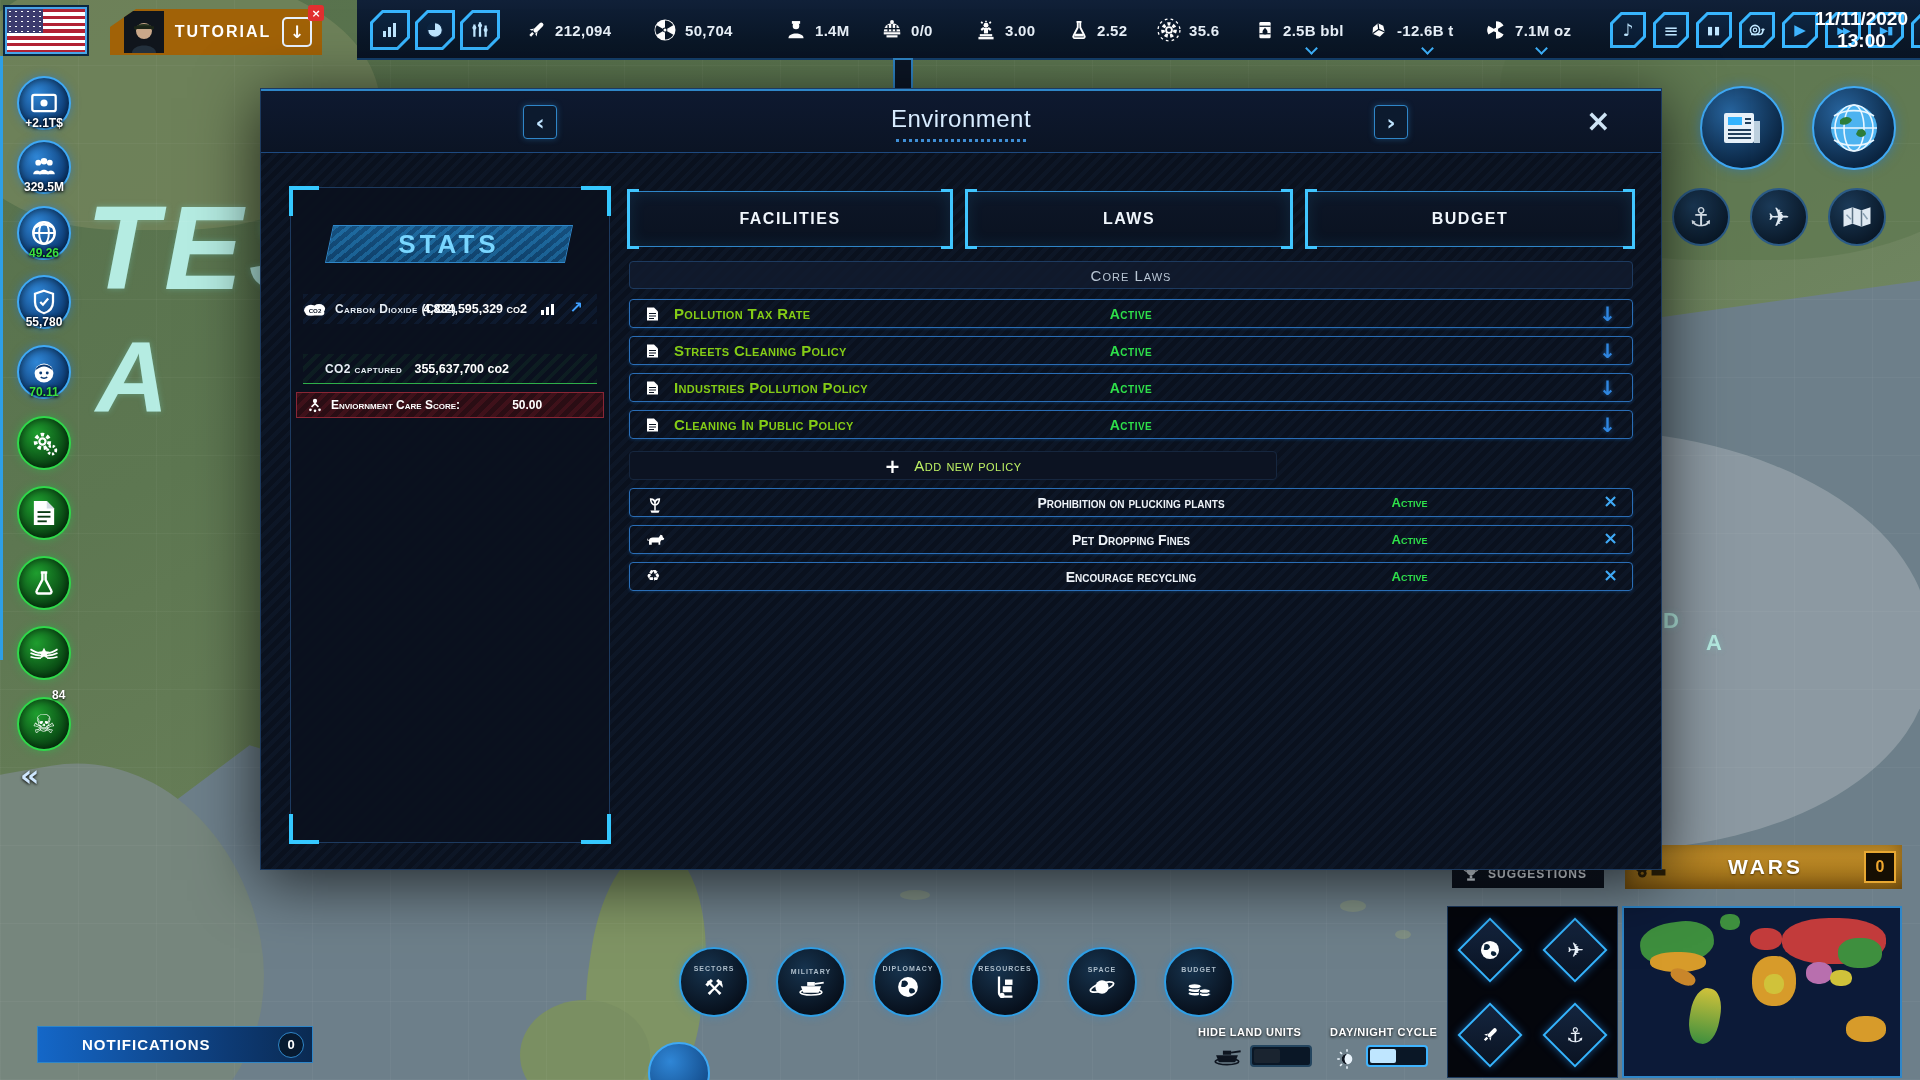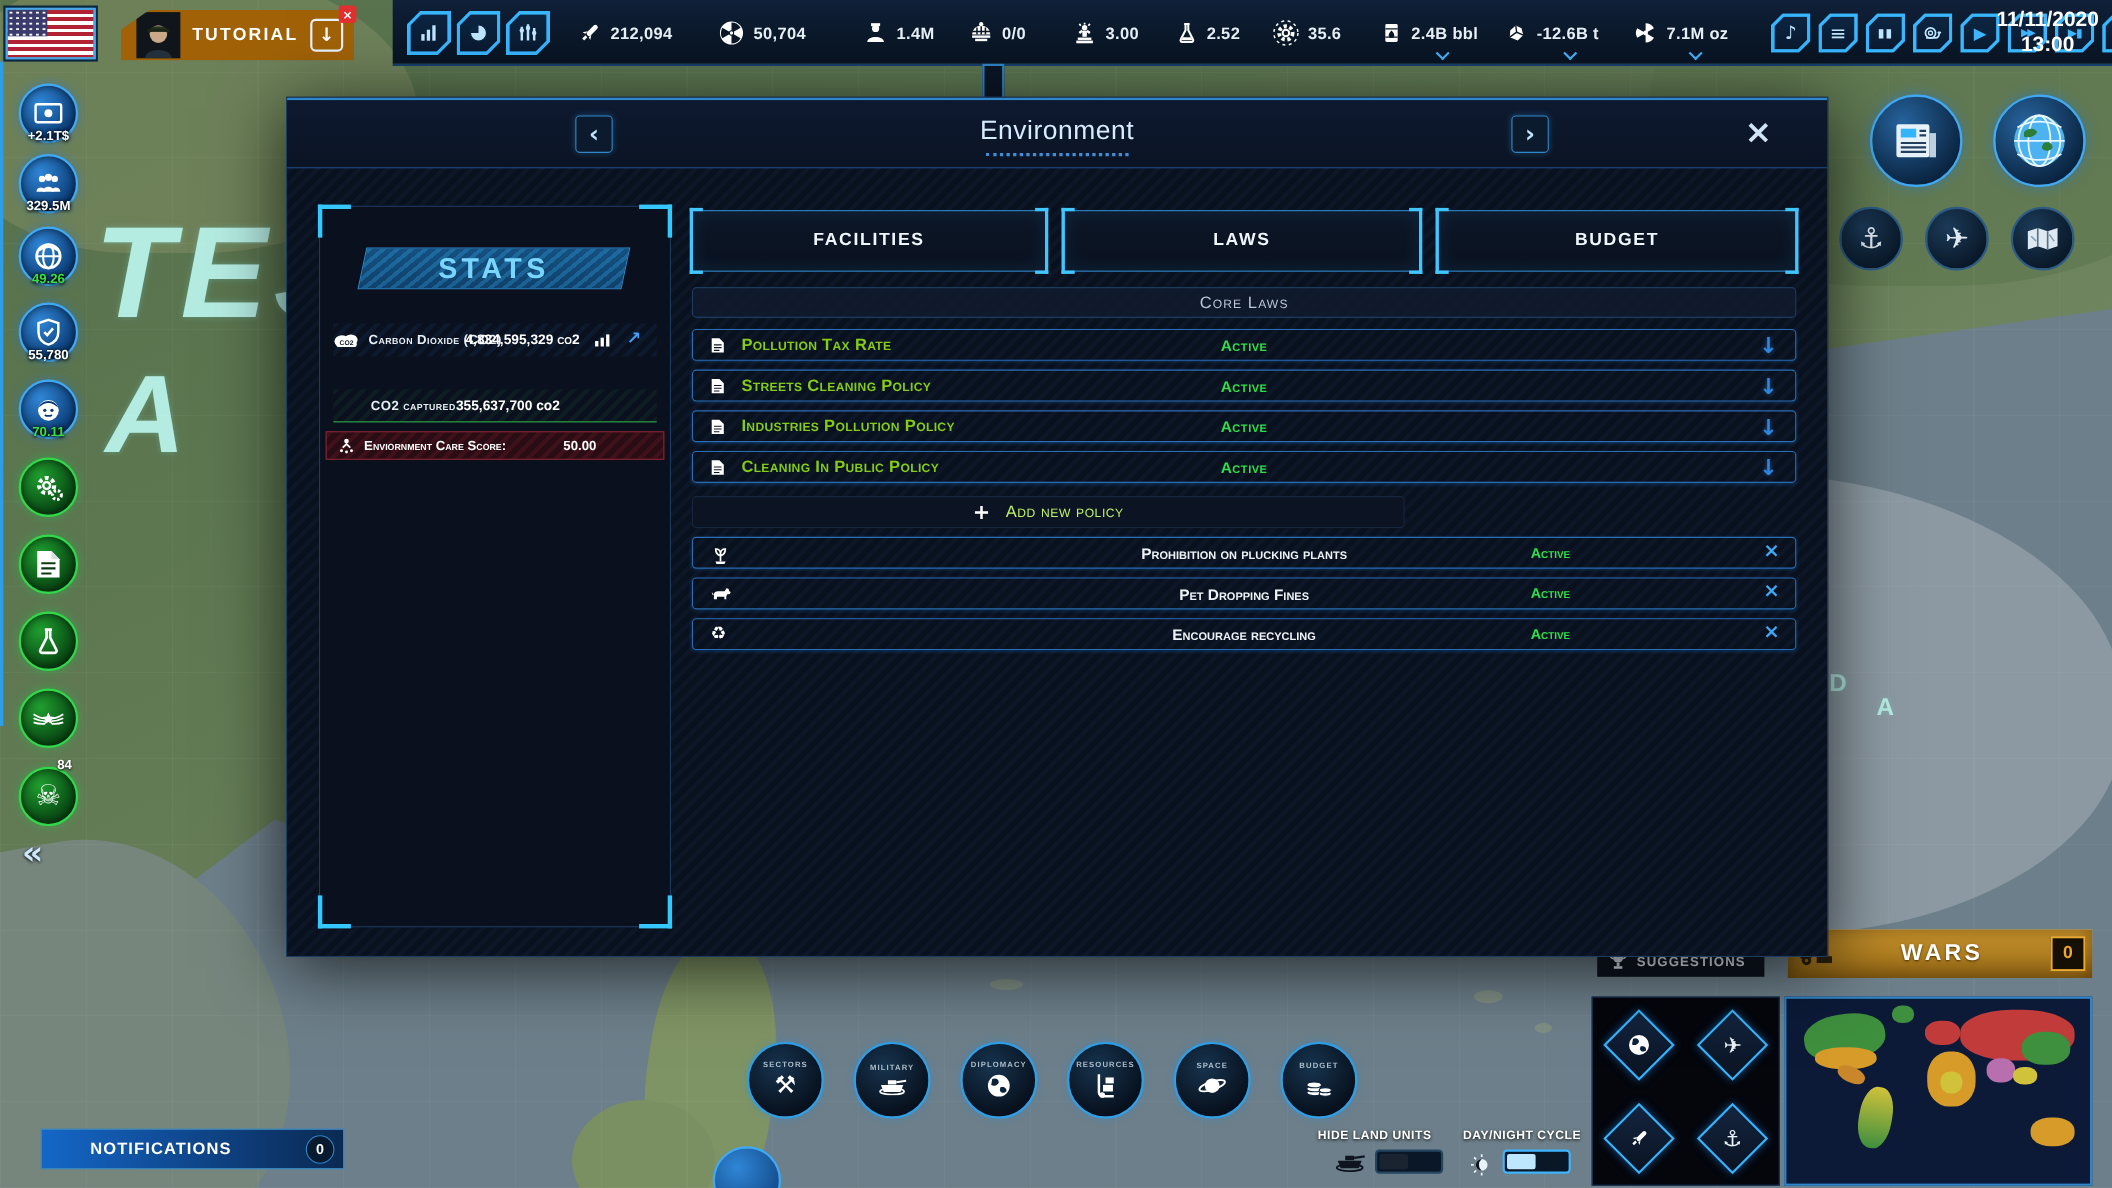--- a/index.html
+++ b/index.html
@@ -250,21 +250,21 @@
       <span>
           <svg width="20" height="22" viewBox="0 0 16 16">
             <rect x="3.5" y="1.5" width="9" height="13" rx="1" fill="#fff"></rect>
             <g stroke="#0a1727" stroke-width="1">
               <line x1="3.5" y1="5" x2="12.5" y2="5"></line>
               <line x1="3.5" y1="11" x2="12.5" y2="11"></line>
             </g>
             <path d="M8 6.2 C9.6 8 10 8.8 10 9.6 a2 2 0 1 1 -4 0 C6 8.8 6.4 8 8 6.2 Z" fill="#0a1727"></path>
           </svg>
         </span>
-      <span class="resv">2.4B bbl</span>
+      <span class="resv">2.5B bbl</span>
       <span class="chev" style="left:52px;top:44px"></span>
     </div>
     <div class="res" style="left:1010px">
       <span>
           <svg width="22" height="20" viewBox="0 0 16 16">
             <path d="M4 6 L8 2.6 L12.2 4.6 L13.4 9.6 L9.4 13.4 L3.6 11 Z" fill="#fff"></path>
             <path d="M8 2.6 L8.6 7.4 L13.4 9.6 M8.6 7.4 L3.6 11" stroke="#0a1727" stroke-width="1" fill="none"></path>
           </svg>
         </span>
       <span class="resv">-12.6B t</span>
@@ -656,21 +656,21 @@
         <span class="lab sc">Carbon Dioxide (CO2)</span>
         <span class="val" style="right:70px">4,834,595,329 co2</span>
         <svg class="abs" style="right:42px;top:8px" width="15" height="14" viewBox="0 0 15 14">
             <rect x="1" y="8" width="3" height="5" fill="#fff"></rect>
             <rect x="6" y="5" width="3" height="8" fill="#fff"></rect>
             <rect x="11" y="2" width="3" height="11" fill="#fff"></rect>
           </svg>
         <span class="abs uic" style="right:14px;top:4px;color:#3fa0ff;font-size:16px;font-weight:bold">↗</span>
       </div>
       <div class="srow sub" style="top:166px">
-        <span class="lab sc" style="margin-left:34px">CO2 captured</span>
+        <span class="lab sc" style="margin-left:22px">CO2 captured</span>
         <span class="val" style="right:88px">355,637,700 co2</span>
       </div>
       <div class="scorer">
         <svg style="margin:0 8px 0 10px" width="16" height="16" viewBox="0 0 12 12">
             <circle cx="6" cy="3" r="1.6" fill="#fff"></circle>
             <path d="M3.4 7.4 L6 5 L8.6 7.4" stroke="#fff" stroke-width="1.2" fill="none"></path>
             <circle cx="2.6" cy="9.6" r="1" fill="#fff"></circle>
             <circle cx="6" cy="10.4" r="1" fill="#fff"></circle>
             <circle cx="9.4" cy="9.6" r="1" fill="#fff"></circle>
           </svg>

